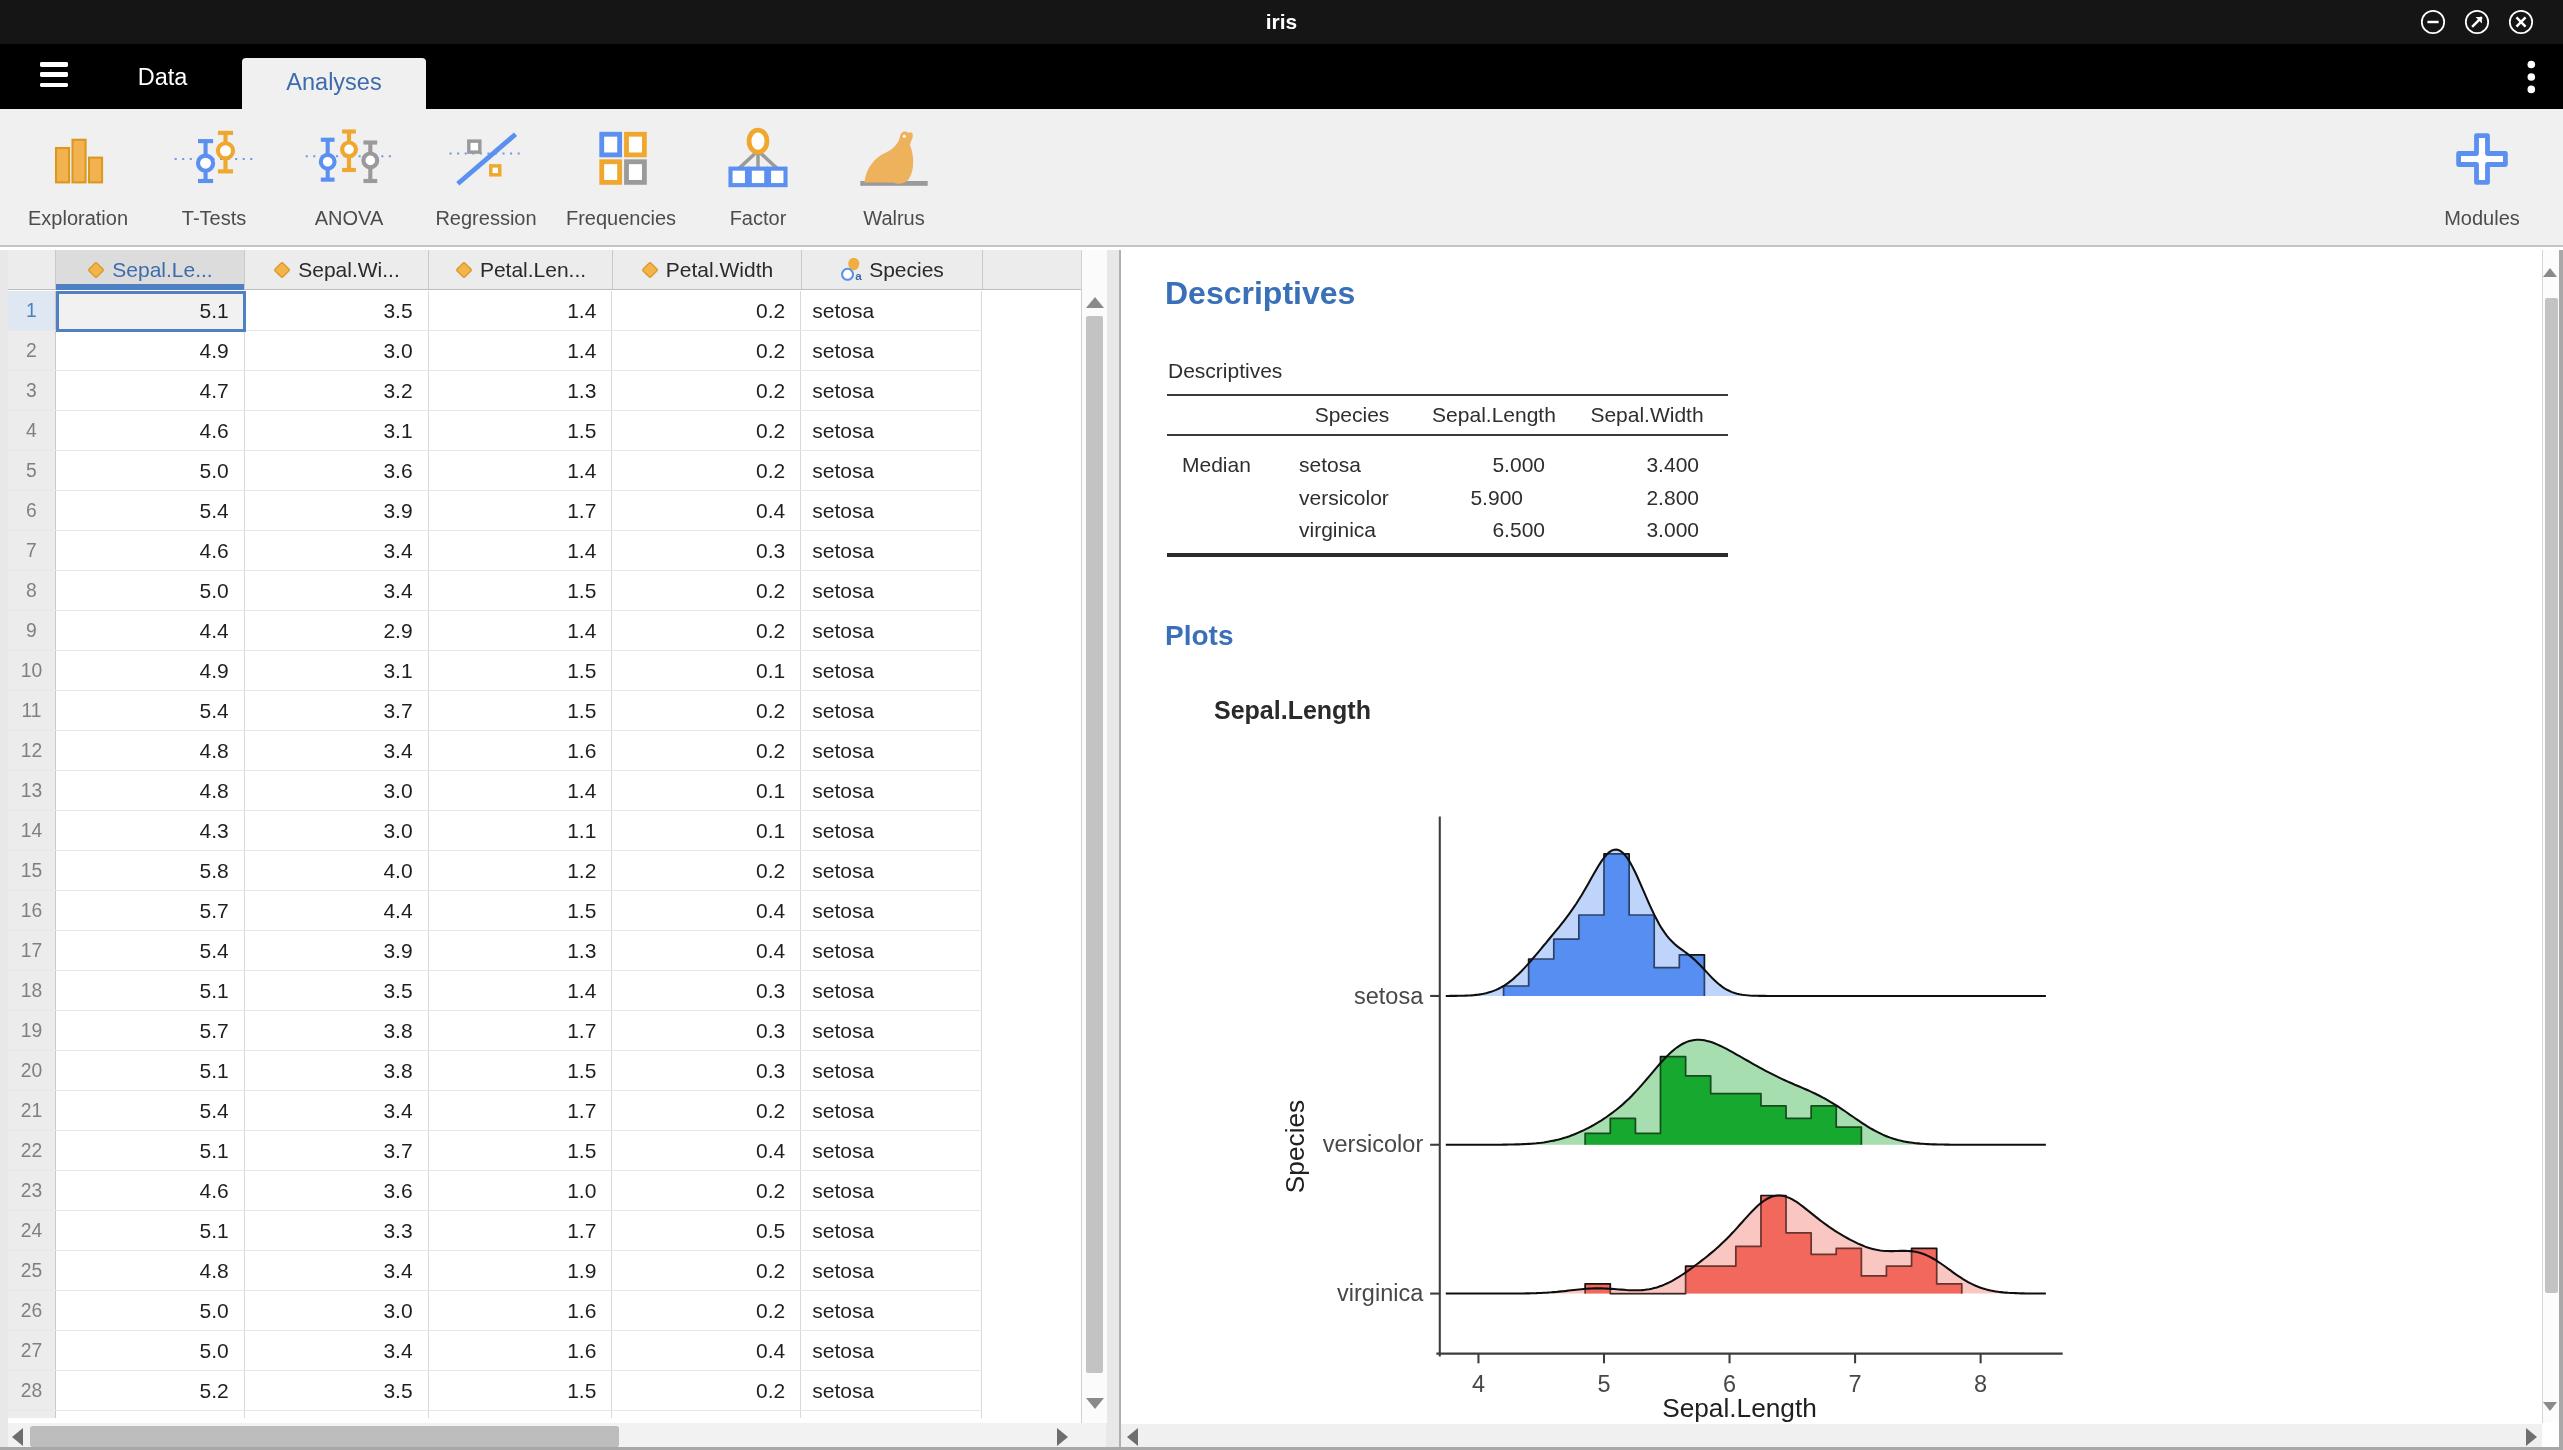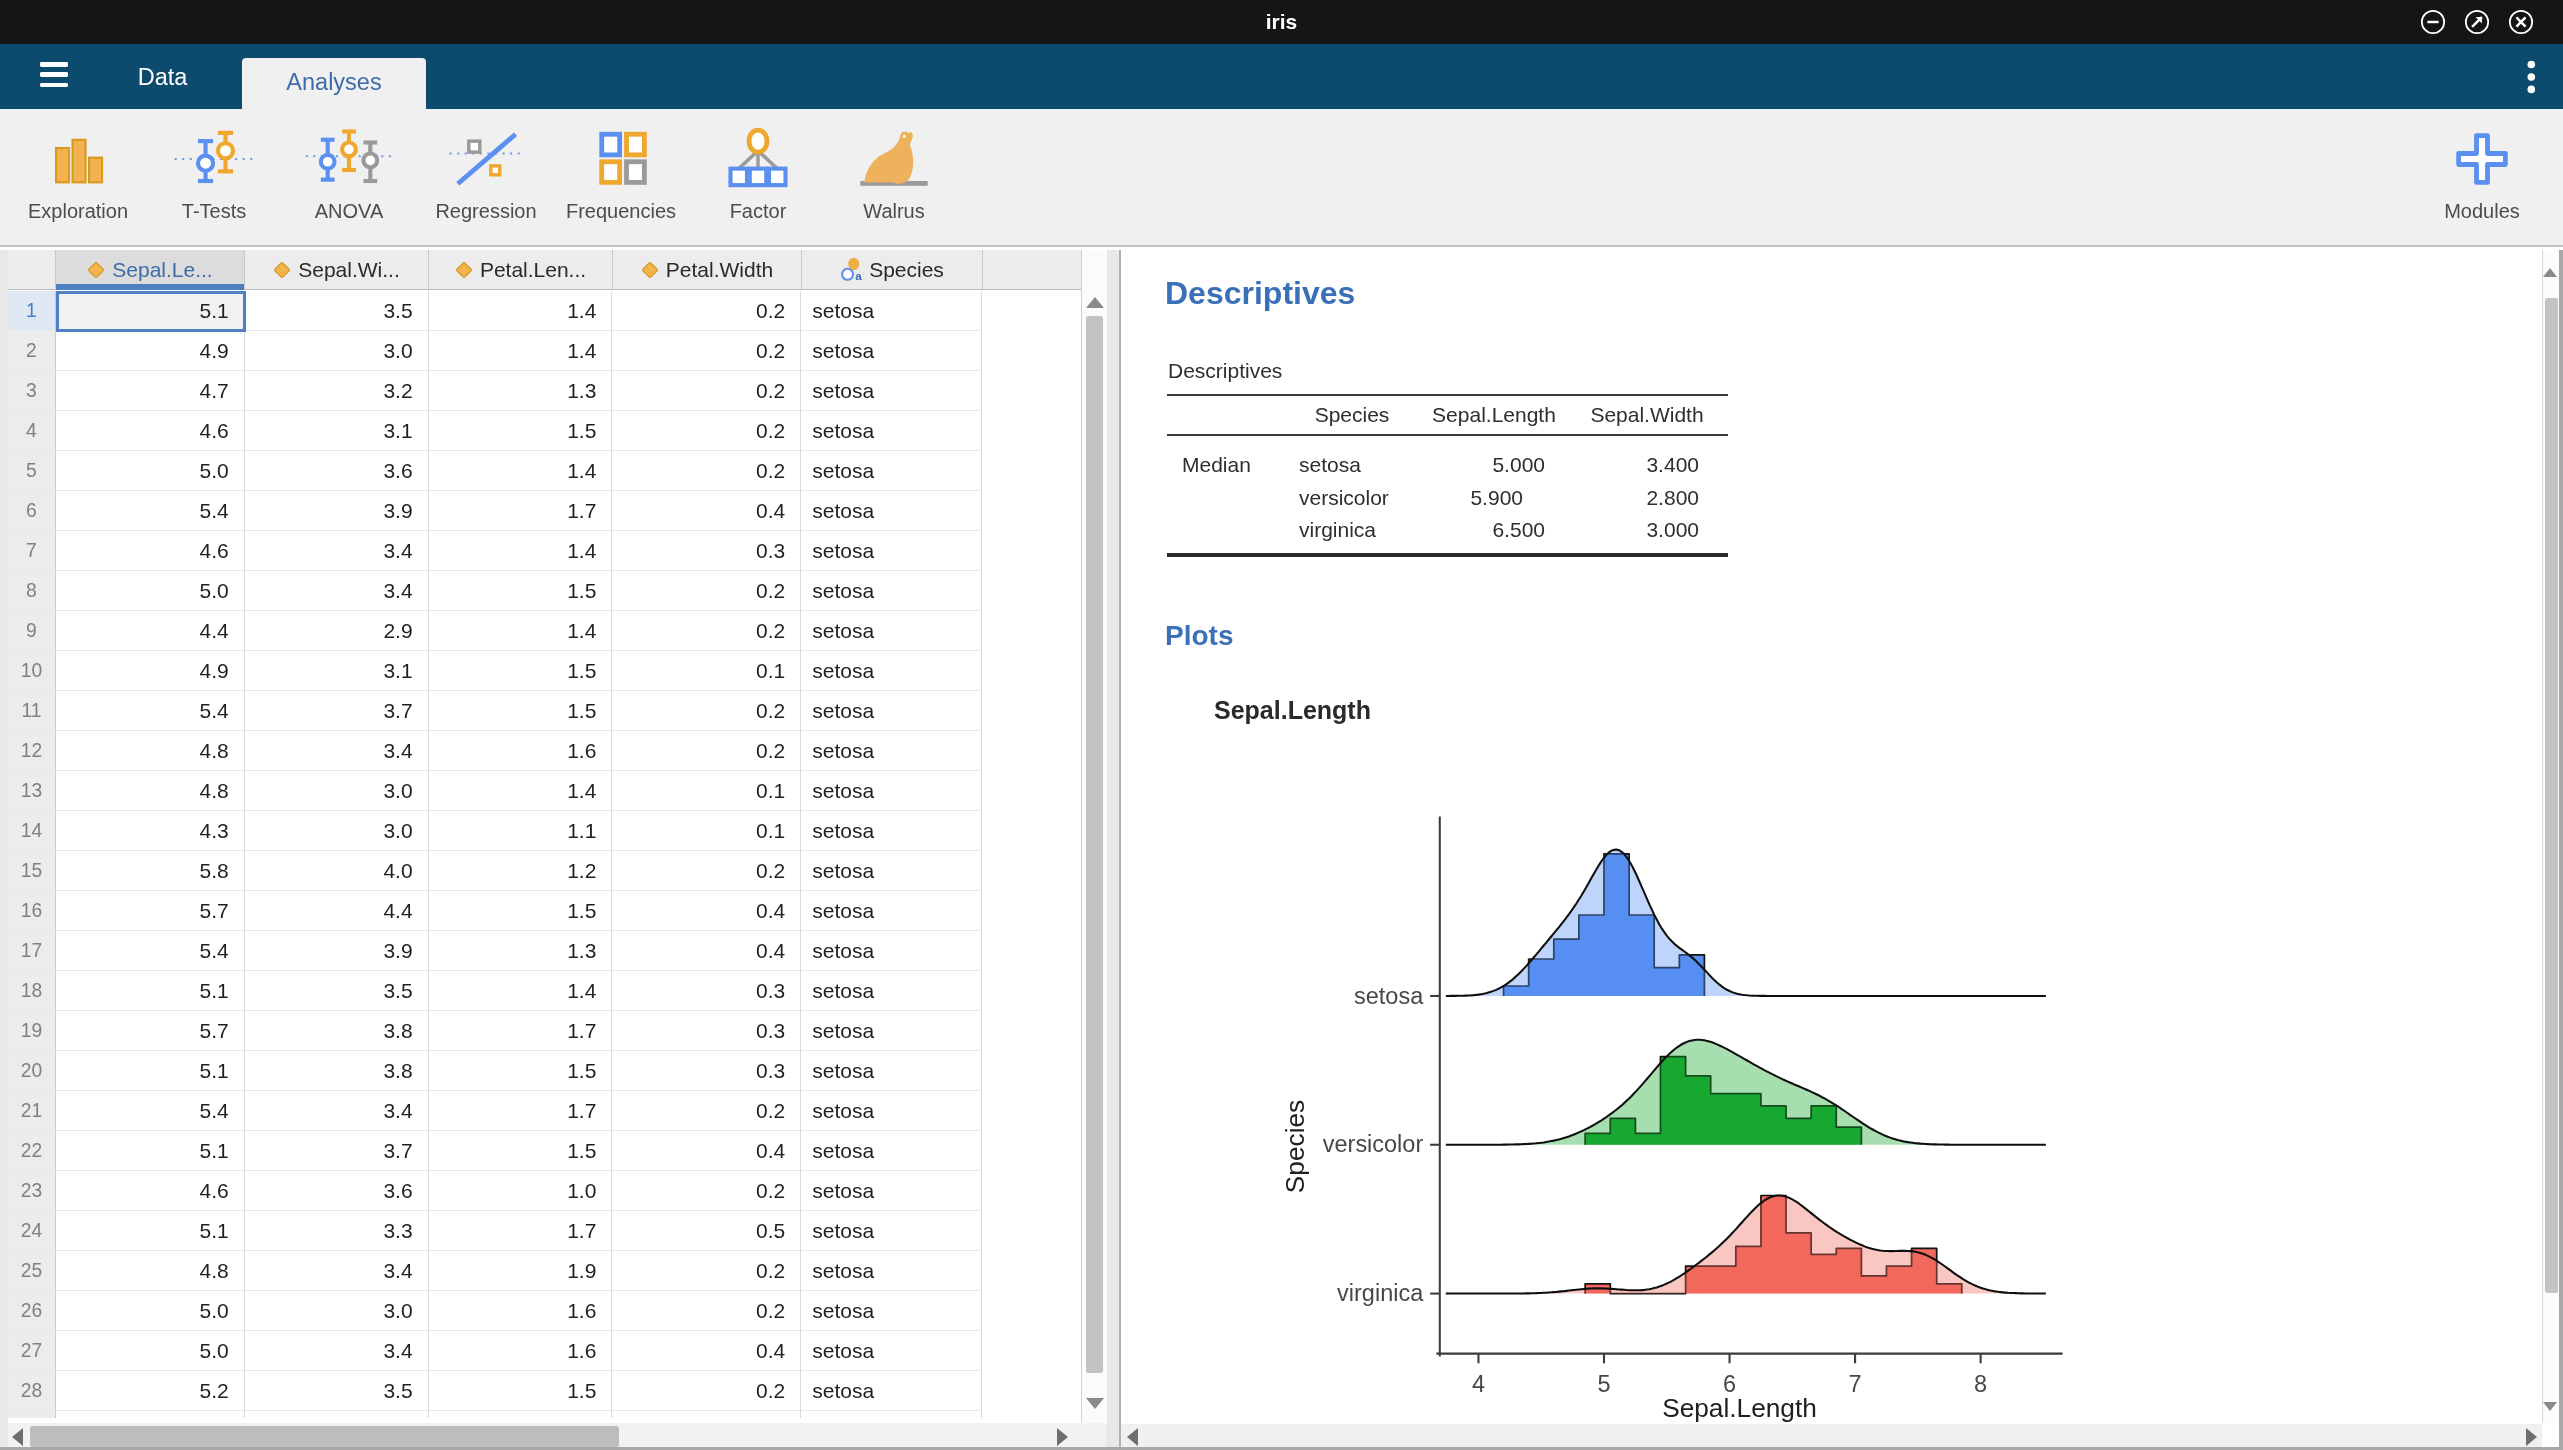--- a/index.html
+++ b/index.html
@@ -6,35 +6,35 @@
   html,body { width:2563px; height:1451px; overflow:hidden; background:#fff;
               font-family:"Liberation Sans","DejaVu Sans",sans-serif; }
 
   
   #titlebar { position:absolute; left:0; top:0; width:2563px; height:44px; background:#151515; }
   #titlebar .title { position:absolute; left:0; right:0; top:0; height:44px; line-height:44px;
                      text-align:center; color:#fff; font-size:21px; font-weight:bold; }
   .winbtn { position:absolute; top:8.3px; width:28px; height:28px; }
 
   
-  #menubar { position:absolute; left:0; top:44px; width:2563px; height:66px; background:#0c4a6e; }
+  #menubar { position:absolute; left:0; top:44px; width:2563px; height:66px; background:#000000; }
   #hamburger { position:absolute; left:40px; top:18px; width:28px; height:29px; cursor:pointer; }
   #hamburger div { height:4.8px; background:#fff; border-radius:1.4px; margin-bottom:5.5px; }
   .tab { position:absolute; top:0; height:66px; line-height:66px; text-align:center;
          font-size:23.5px; color:#fff; cursor:pointer; }
   .tab.active { top:14px; height:52px; line-height:48px; background:#f0f0f0; color:#3d6cab;
                 border-radius:4.1px 4.1px 0 0; }
   #kebab { position:absolute; right:23.5px; top:15px; width:16.6px; height:38px; }
 
   
   #ribbon { position:absolute; left:0; top:109px; width:2563px; height:138px; background:#f0f0f0;
             border-bottom:2.8px solid #c3c3c3; }
   .ribbon-item { position:absolute; top:14px; width:138px; text-align:center; cursor:pointer; }
   .ribbon-item .ric { height:69px; display:flex; align-items:flex-end; justify-content:center; }
-  .ribbon-item .rlab { margin-top:8px; font-size:20px; color:#4c4c4c; }
+  .ribbon-item .rlab { margin-top:15px; font-size:20px; color:#4c4c4c; }
 
   
   #main { position:absolute; left:0; top:250px; width:2563px; height:1201px; background:#e8e8e8; }
   #sheet { position:absolute; left:8px; top:0; width:1098px; height:1201px; background:#fff;
            border-right:2.8px solid #b0b0b0; }
   #results { position:absolute; left:1119px; top:0; right:0; height:1201px; background:#fff;
              border-left:2.8px solid #b0b0b0; }
 
   
   #shead { position:absolute; left:0; top:0; width:1073px; height:40px; background:#ececec;

